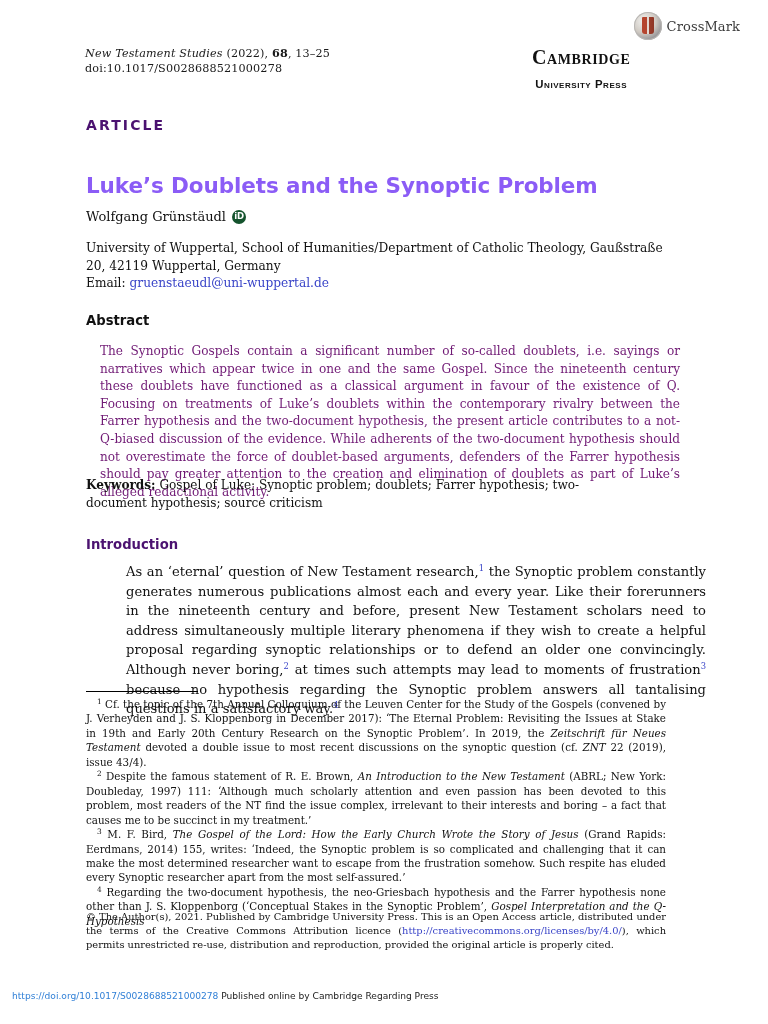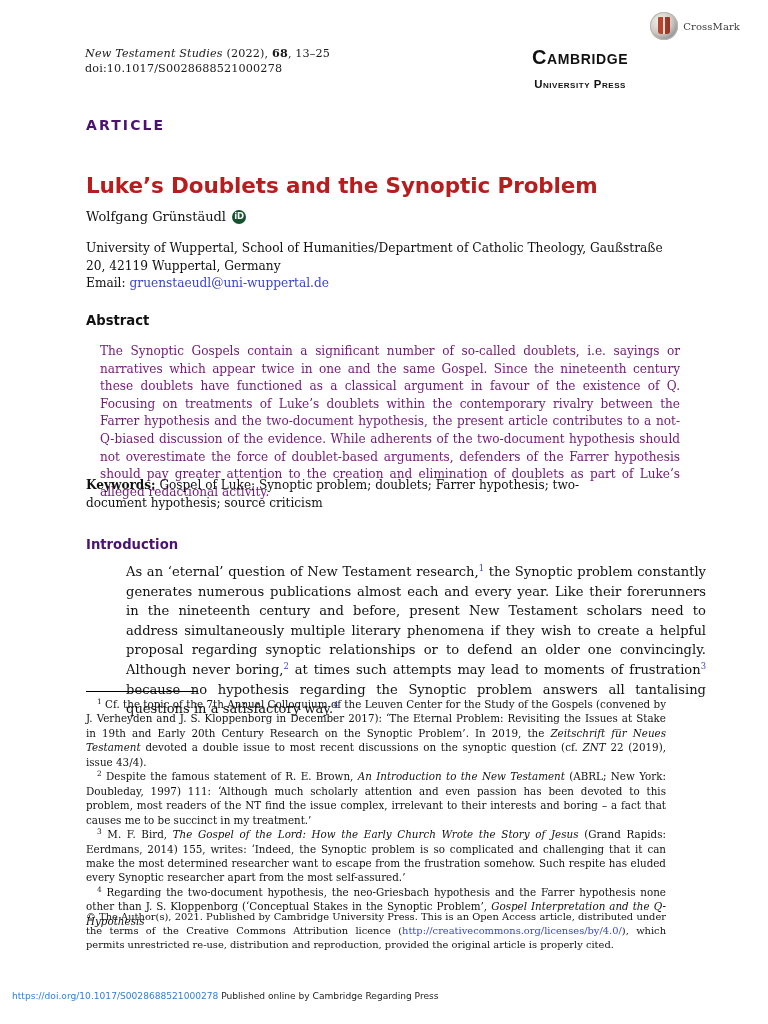--- a/index.html
+++ b/index.html
@@ -43,21 +43,21 @@
   .crossmark-badge::before {
     content: "";
     position: absolute;
     left: 8px; top: 5px;
     width: 12px; height: 17px;
     background: linear-gradient(90deg, #b5452f 0%, #b5452f 44%, #e9e6e1 46%, #e9e6e1 54%, #9c3f2c 56%, #8e3526 100%);
     border-radius: 1px 1px 3px 3px;
   }
   .crossmark-label {
     font-family: "DejaVu Serif", "Liberation Serif", serif;
-    font-size: 10px;
+    font-size: 13px;
     color: #3a3a3a;
     letter-spacing: 0.1px;
   }
 
   .journal-ref {
     position: absolute;
     left: 85px;
     top: 46px;
     font-size: 11.2px;
     line-height: 15px;
@@ -69,21 +69,21 @@
 
   .cup-logo {
     position: absolute;
     left: 532px;
     top: 47px;
     text-align: center;
     line-height: 1;
     color: #111;
   }
   .cup-logo .l1 {
-    font-family: Liberation Sans, sans-serif;
+    font-family: Liberation Serif, serif;
     font-size: 20px;
     font-variant: small-caps;
     letter-spacing: .6px;
     font-weight: 600;
     text-align: right;
   }
   .cup-logo .l2 {
     font-family: Liberation Sans, sans-serif;
     font-size: 11.4px;
     font-variant: small-caps;
@@ -105,21 +105,21 @@
   }
 
   .article-title {
     position: absolute;
     left: 86px;
     top: 159px;
     width: 600px;
     font-family: "DejaVu Sans", "Liberation Sans", sans-serif;
     font-size: 21.5px;
     font-weight: bold;
-    color: #b91c1c;
+    color: #8b5cf6;
     letter-spacing: -0.1px;
   }
 
   .author-line {
     position: absolute;
     left: 86px;
     top: 209px;
     display: flex;
     align-items: center;
     gap: 6px;

